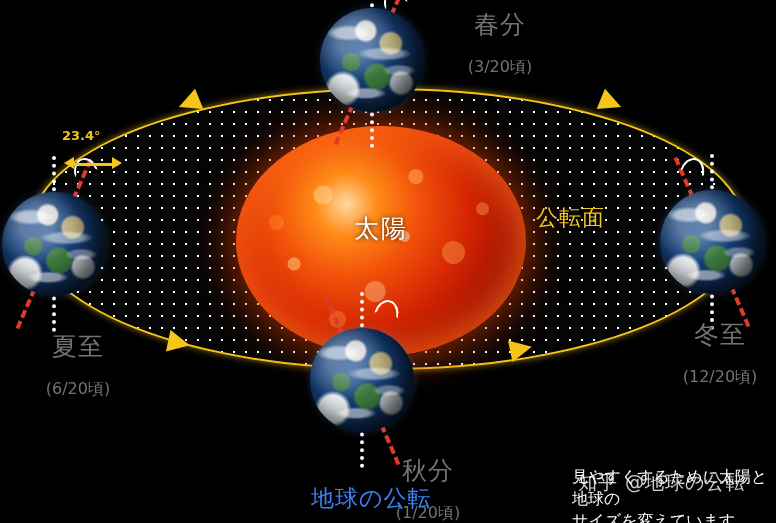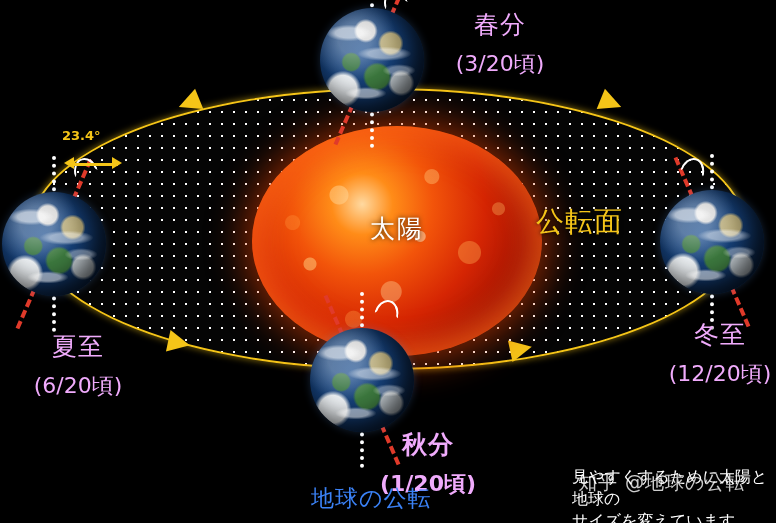--- a/index.html
+++ b/index.html
@@ -70,21 +70,21 @@
   .arrow-br { 
     left: 510px; top: 338px;
     border-width: 11px 0 11px 22px;
     border-color: transparent transparent transparent #f5c518;
     transform: rotate(-12deg);
   }
 
   
   .sun-wrap {
     position: absolute;
-    left: 252px;
+    left: 236px;
     top: 126px;
     width: 290px;
     height: 230px;
   }
   .sun-body {
     position: absolute;
     inset: 0;
     border-radius: 50%;
     background:
       radial-gradient(circle at 38% 34%, #ffd9a0 0%, #ff8c18 13%, #f2540a 30%, #d52503 52%, #9e1102 74%, #5e0800 92%, #2a0300 100%);
@@ -201,34 +201,34 @@
   }
   .angle-head {
     position: absolute;
     width: 0; height: 0;
     border-style: solid;
   }
 
   
   .season-label {
     position: absolute;
-    color: #f0abfc;
+    color: #737373;
     text-align: center;
     text-shadow: 0 0 4px rgba(0,0,0,0.9);
     white-space: nowrap;
   }
   .season-name { font-size: 25px; letter-spacing: 1px; }
-  .season-date { font-size: 22px; margin-top: 8px; }
+  .season-date { font-size: 16px; margin-top: 16px; }
 
   .plane-label {
     position: absolute;
     left: 536px;
     top: 203px;
     color: #f5c518;
-    font-size: 28px;
+    font-size: 22px;
     letter-spacing: 1px;
     text-shadow: 0 0 4px rgba(0,0,0,0.95);
   }
 
   .caption {
     position: absolute;
     left: 311px;
     top: 483px;
     color: #3b82f6;
     font-size: 23px;
@@ -305,21 +305,21 @@
   <div class="angle-head" style="left:64px; top:157px; border-width:6px 10px 6px 0; border-color:transparent #f5c518 transparent transparent;"></div>
   <div class="angle-head" style="left:112px; top:157px; border-width:6px 0 6px 10px; border-color:transparent transparent transparent #f5c518;"></div>
 
   <div class="earth" style="left:310px; top:328px;">
     <div class="earth-vertical"></div>
     <div class="earth-axis tilt-left"></div>
     <div class="earth-globe"></div>
     <div class="earth-clouds"></div>
     <div class="spin-arrow" style="left:66px; top:-28px; transform:rotate(14deg);"></div>
   </div>
-  <div class="season-label" style="left:338px; top:428px; width:180px;font-weight:bold;">
+  <div class="season-label" style="left:338px; top:454px; width:180px;">
     <div class="season-name">秋分</div>
     <div class="season-date">(1/20頃)</div>
   </div>
 
   <div class="earth" style="left:660px; top:190px;">
     <div class="earth-vertical"></div>
     <div class="earth-axis tilt-left"></div>
     <div class="earth-globe"></div>
     <div class="earth-clouds"></div>
     <div class="spin-arrow" style="left:22px; top:-32px; transform:rotate(16deg);"></div>

